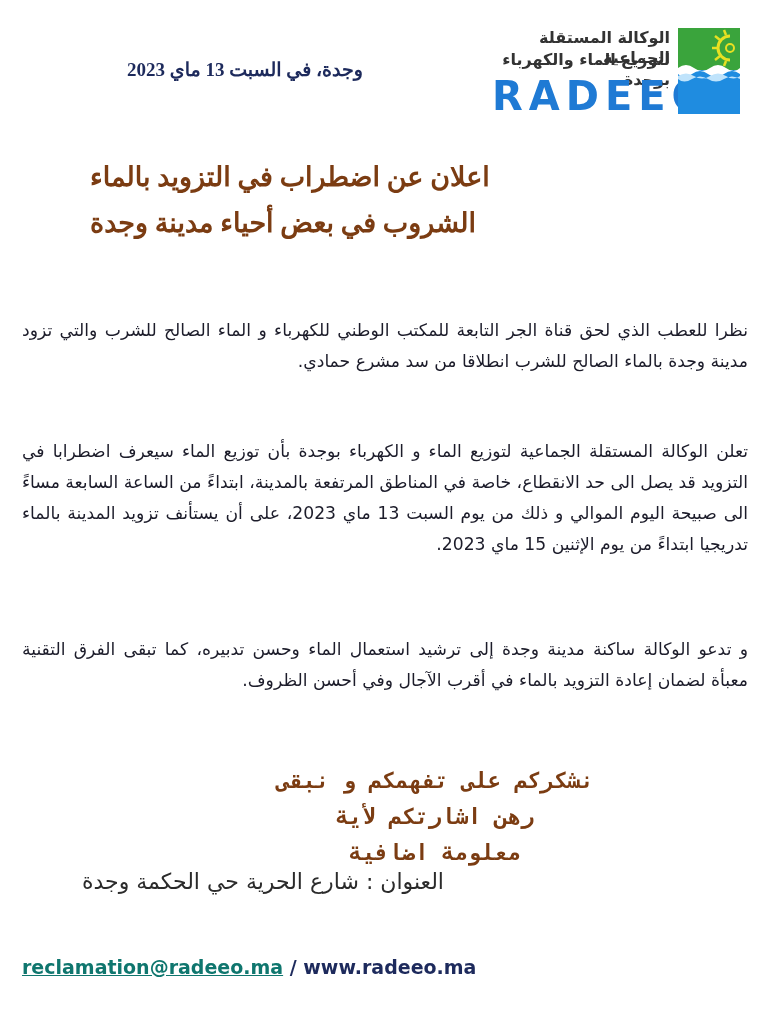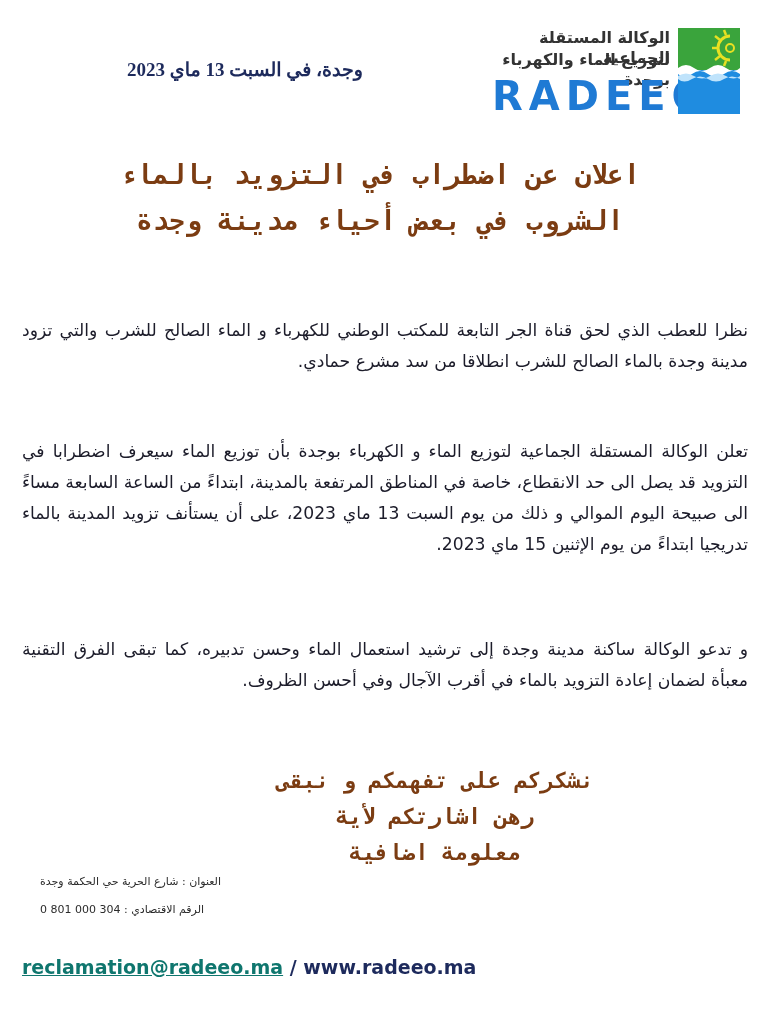--- a/index.html
+++ b/index.html
@@ -20,44 +20,44 @@
   }
   .logo-ar.l1 { top: 2px; }
   .logo-ar.l2 { top: 24px; }
   .logo-latin {
     position: absolute; left: 4px; top: 48px; font-family: "DejaVu Sans", sans-serif;
     font-weight: bold; color: #1f7ad4; font-size: 40px; letter-spacing: 6px; line-height: 44px; margin-left: 16px;
   }
   .logo-emblem { position: absolute; right: 4px; top: 2px; width: 62px; height: 86px; }
 
   .title {
-    position: absolute; left: 90px; top: 154px; width: 580px; direction: rtl; text-align: center;
-    font-family: Liberation Mono, monospace; font-weight: bold; font-size: 27px; line-height: 46px;
+    position: absolute; left: 90px; top: 154px; width: 580px; direction: rtl; text-align: left;
+    font-family: Liberation Serif, serif; font-weight: bold; font-size: 27px; line-height: 46px;
     color: #7b3c12;
   }
 
   .para {
     position: absolute; left: 22px; width: 726px; direction: rtl; text-align: justify;
     text-align-last: right; font-family: "DejaVu Sans", sans-serif; font-size: 17.2px;
     line-height: 31px; color: #1c1c2a;
   }
   .p1 { top: 315px; }
   .p2 { top: 436px; }
   .p3 { top: 634px; }
 
   .closing {
     position: absolute; left: 250px; top: 765px; width: 370px; direction: rtl; text-align: center;
     font-family: Liberation Mono, monospace; font-weight: bold; font-size: 22px; line-height: 36px;
     color: #7b3c12;
   }
 
   .contact { position: absolute; left: 40px; top: 868px; width: 446px; direction: rtl; }
   .contact-line {
-    font-family: "DejaVu Sans", sans-serif; font-size: 11px; line-height: 28px;
-    color: #2b2b2b; text-align: left; white-space: nowrap;
+    font-family: "DejaVu Sans", sans-serif; font-size: 22px; line-height: 28px;
+    color: #2b2b2b; text-align: center; white-space: nowrap;
   }
   .phone-num { direction: ltr; unicode-bidi: isolate; }
   .links {
     position: absolute; left: 22px; top: 956px; font-family: "DejaVu Sans", sans-serif;
     font-weight: bold; font-size: 19px; color: #1d2a5c; white-space: nowrap;
   }
   .links a { color: #0f766e; text-decoration: underline; }
 </style>
 </head>
 <body>
@@ -101,23 +101,19 @@
 <div class="closing">
   <div>نشكركم على تفهمكم و نبقى رهن اشارتكم لأية</div>
   <div>معلومة اضافية</div>
 </div>
 
 <div class="contact">
   <div class="contact-line">
     <span>العنوان :</span>
     <span>شارع الحرية حي الحكمة وجدة</span>
   </div>
-  <div class="contact-line">
-    <span>الرقم الاقتصادي :</span>
-    <span class="phone-num">0 801 000 304</span>
-  </div>
 </div>
 
 <div class="links">
   <a>reclamation@radeeo.ma</a>
   <span>/</span>
   <span>www.radeeo.ma</span>
 </div>
 
 </body></html>

